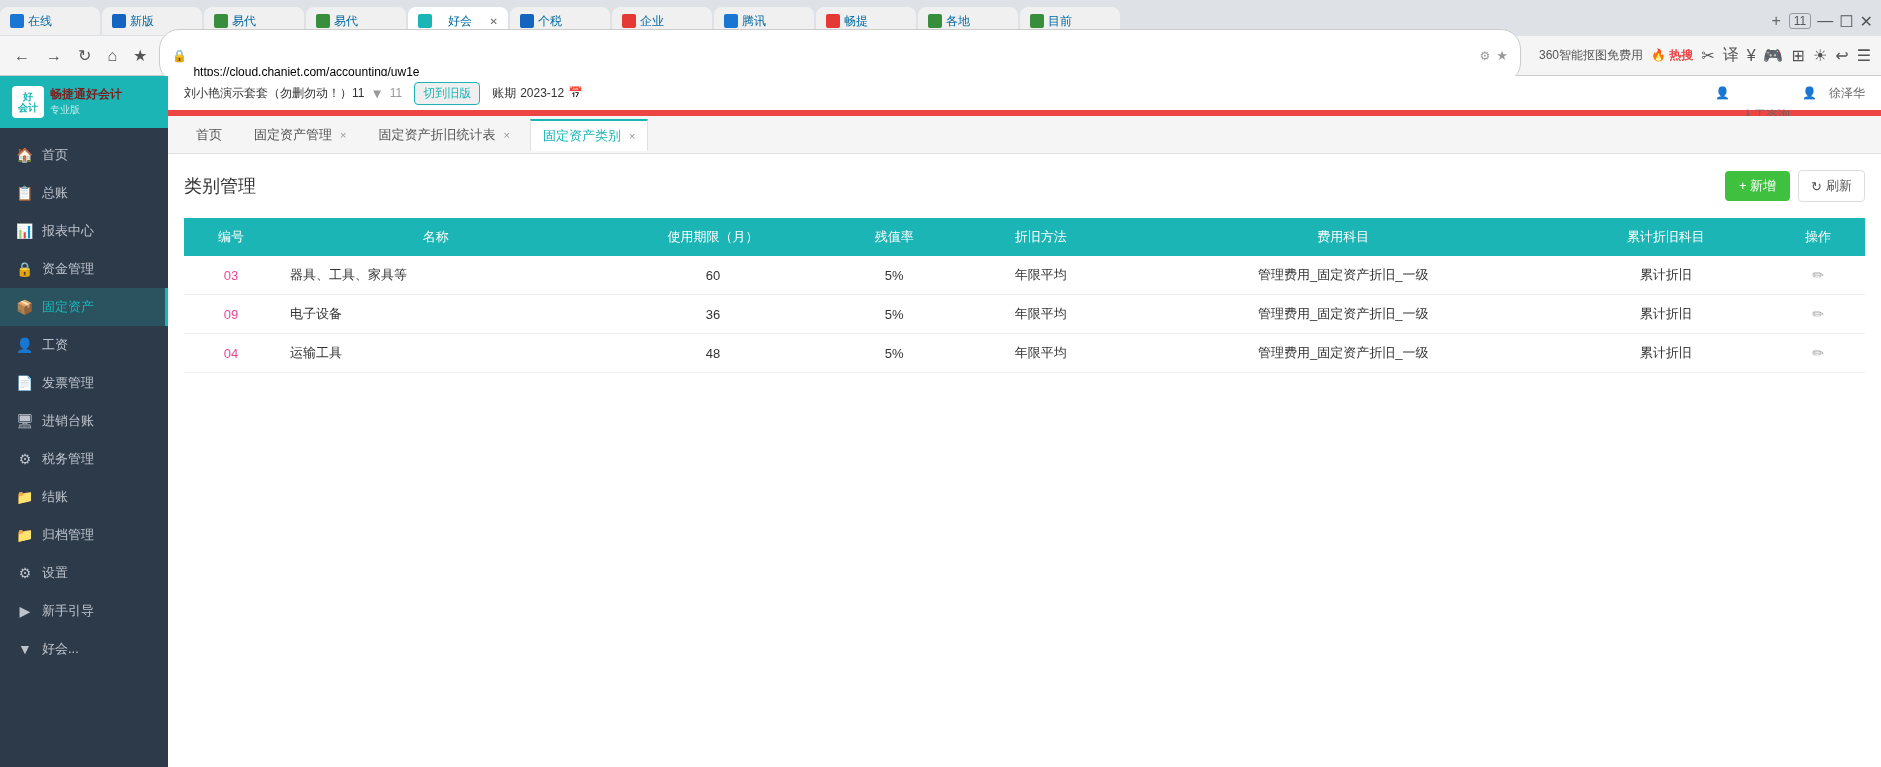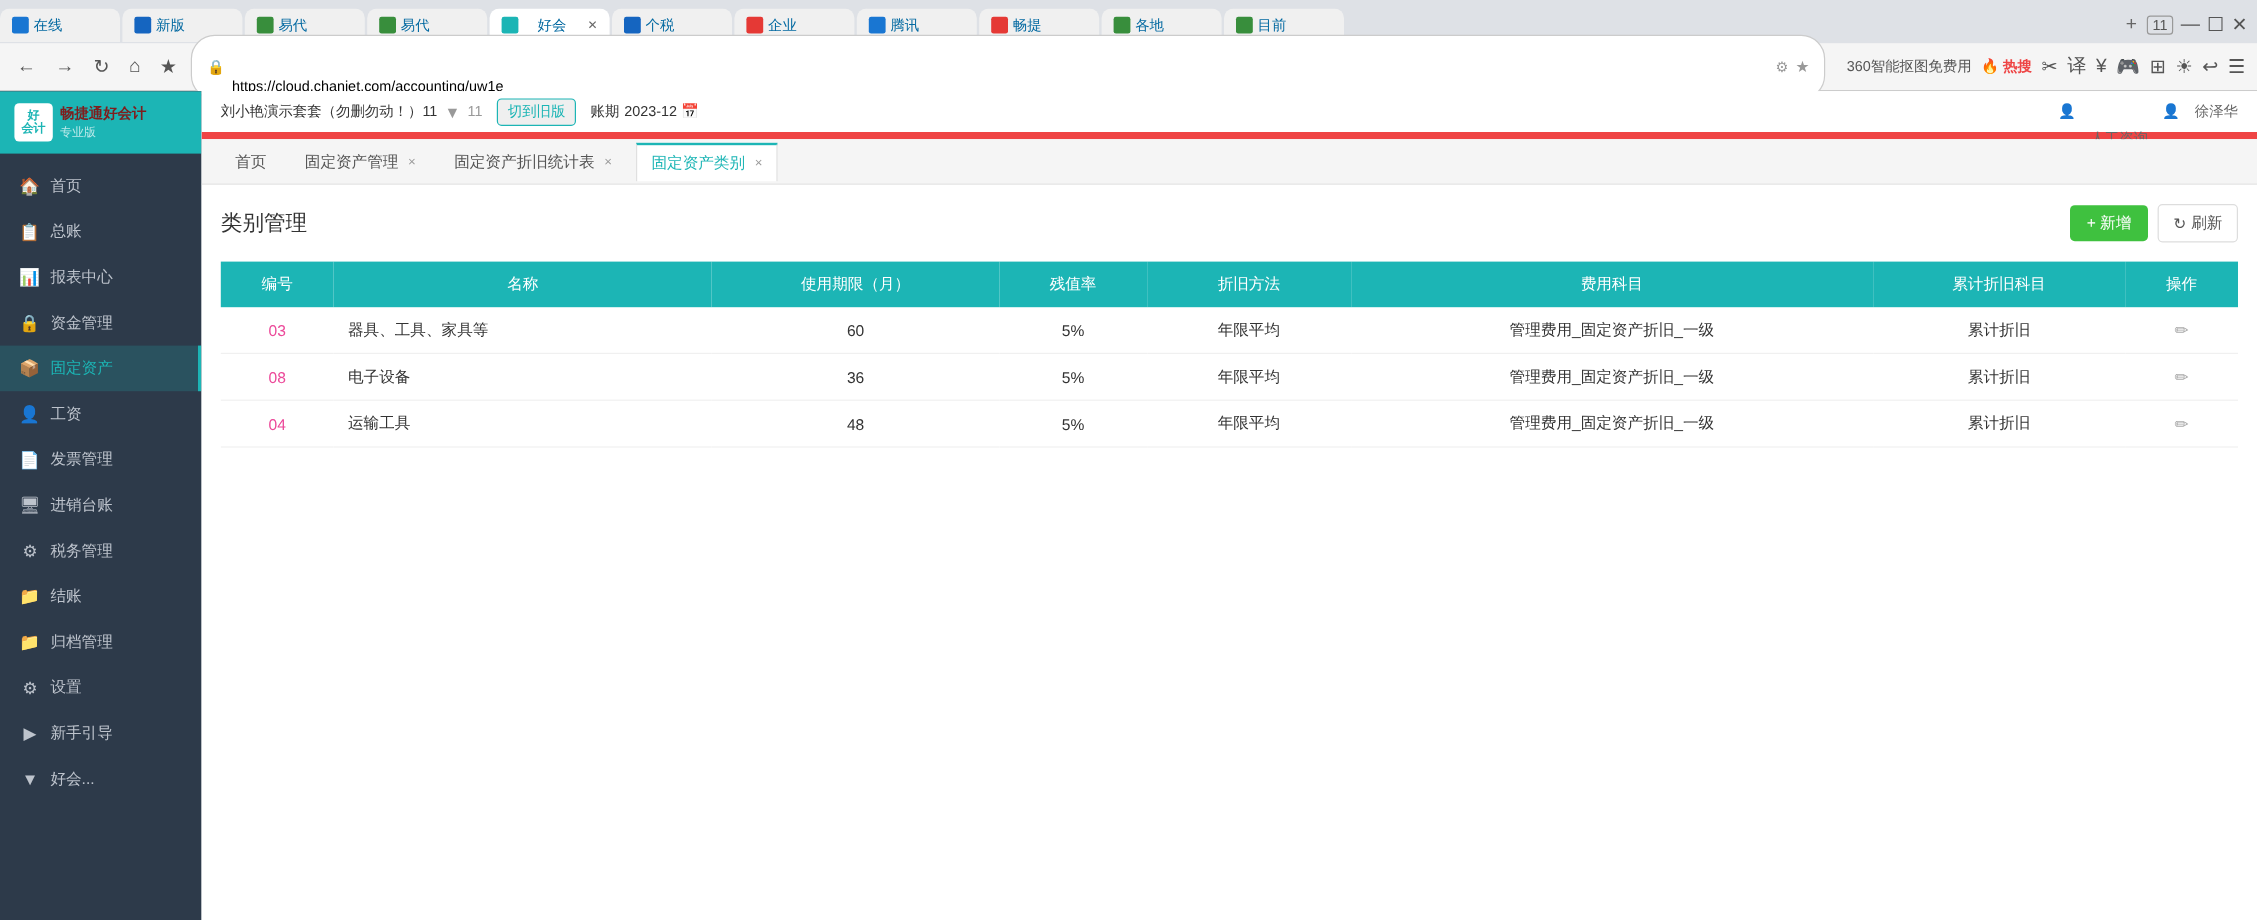--- a/index.html
+++ b/index.html
@@ -321,21 +321,21 @@
     <td class="code-col">03</td>
     <td class="name-col">器具、工具、家具等</td>
     <td>60</td>
     <td>5%</td>
     <td>年限平均</td>
     <td>管理费用_固定资产折旧_一级</td>
     <td>累计折旧</td>
     <td><span class="edit-icon">✏</span></td>
   </tr>
             <tr>
-    <td class="code-col">08</td>
+    <td class="code-col">09</td>
     <td class="name-col">电子设备</td>
     <td>36</td>
     <td>5%</td>
     <td>年限平均</td>
     <td>管理费用_固定资产折旧_一级</td>
     <td>累计折旧</td>
     <td><span class="edit-icon">✏</span></td>
   </tr>
             <tr>
     <td class="code-col">04</td>

